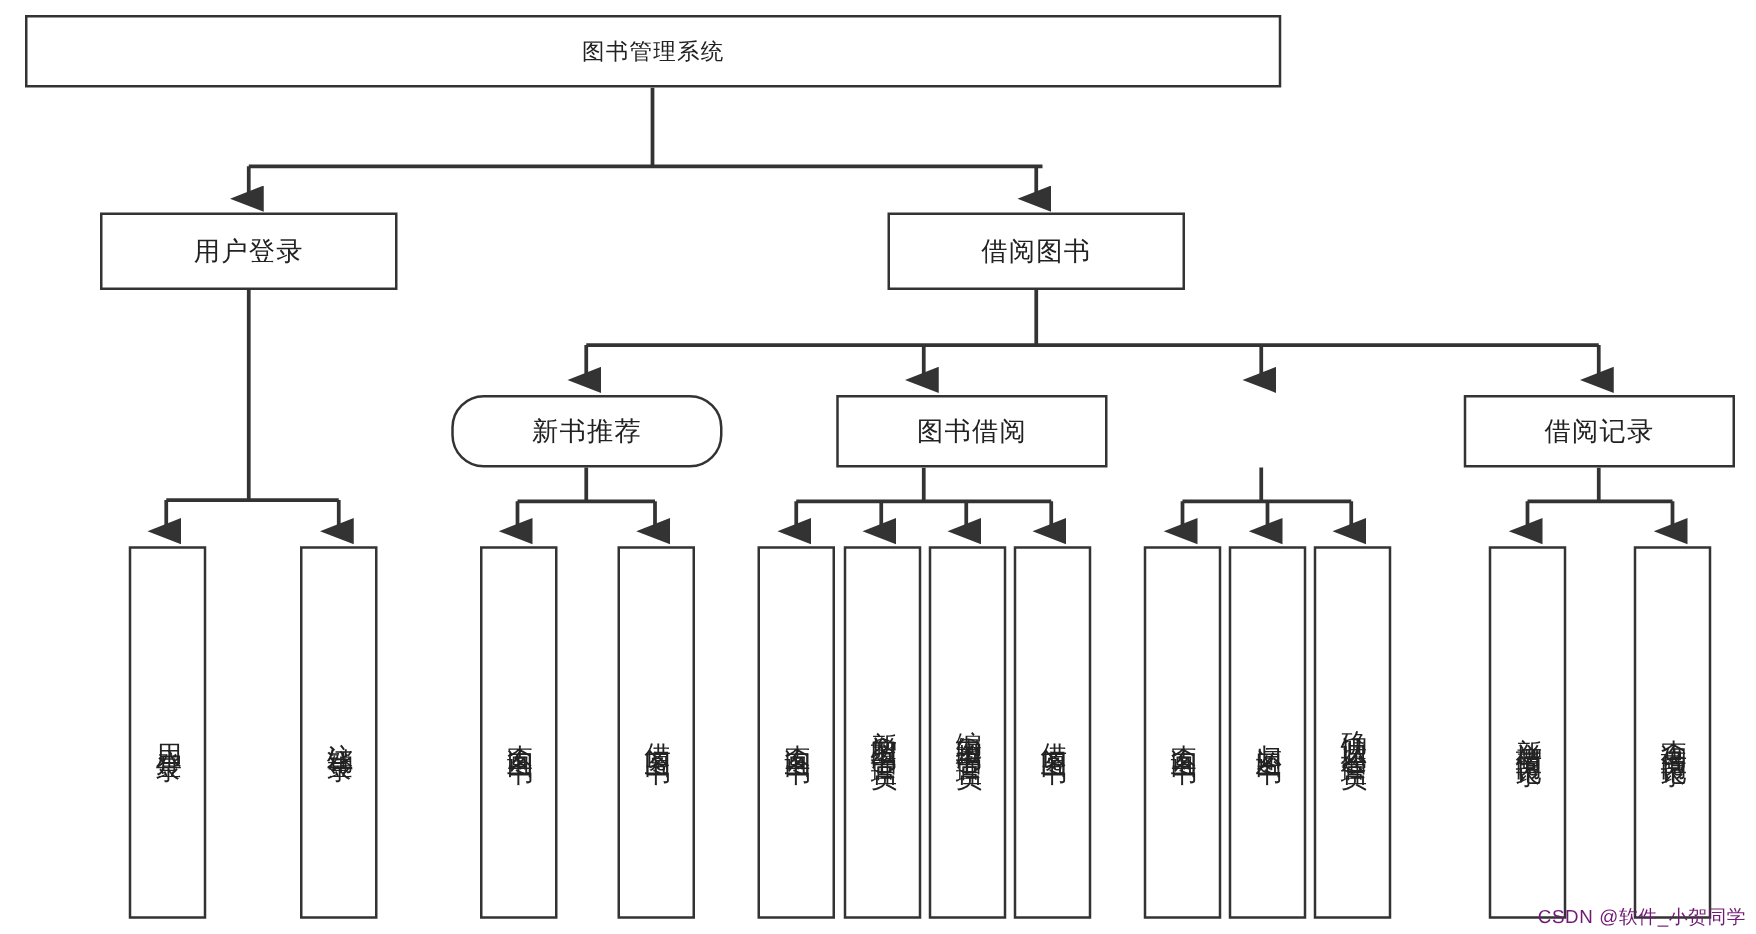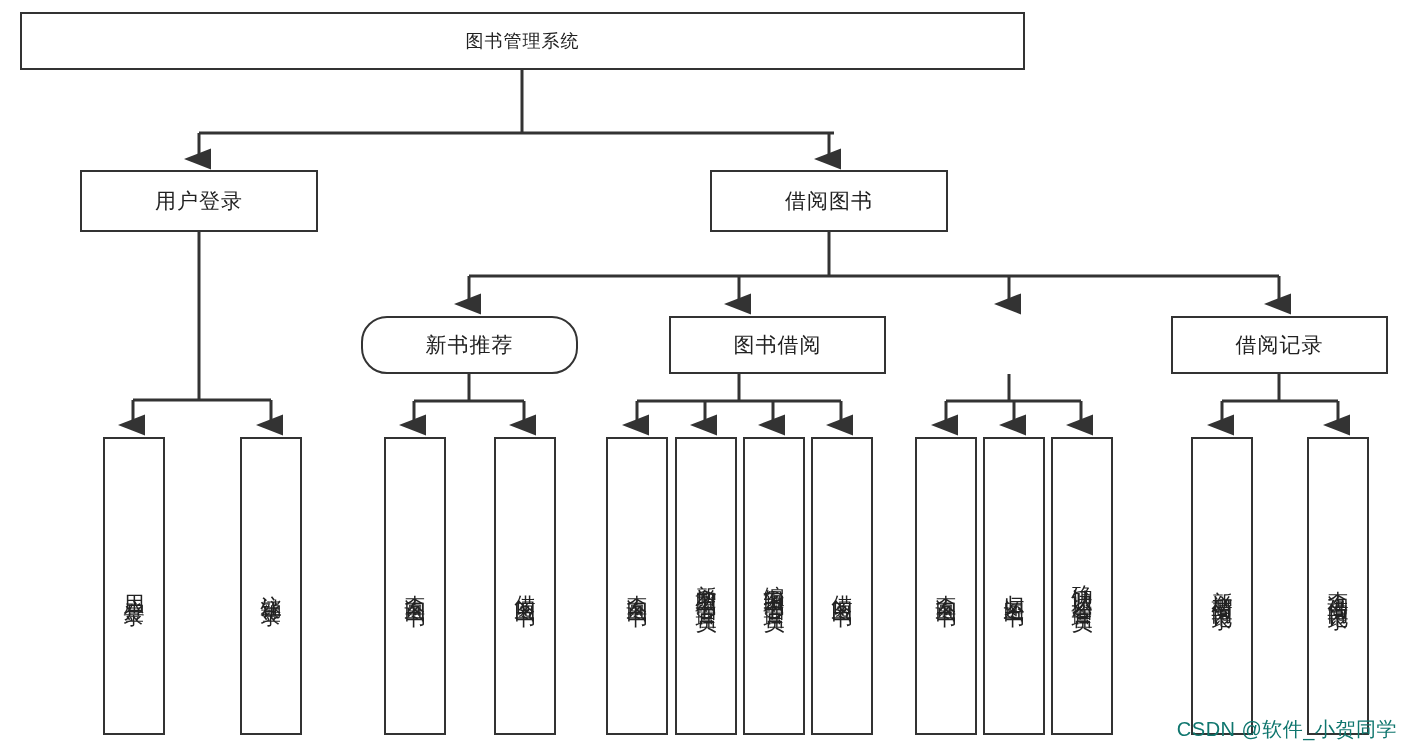--- a/index.html
+++ b/index.html
@@ -9,22 +9,22 @@
   svg.lines{position:absolute;left:0;top:0;width:1405px;height:747px;}
 
   .node{position:absolute;box-sizing:border-box;background:#ffffff;
         border:2px solid #333333;display:flex;align-items:center;
         justify-content:center;color:#222222;}
   .node.h{font-size:21px;letter-spacing:1px;}
   .node.v{writing-mode:vertical-rl;text-orientation:upright;
           font-size:21px;letter-spacing:4px;line-height:1.05;
           padding:8px 0;align-items:center;justify-content:center;}
   .node.root{font-size:18px;}
-  .watermark{position:absolute;right:8px;bottom:4px;font-size:20px;
-             color:#0f766e;white-space:nowrap;letter-spacing:0.5px;}
+  .watermark{position:absolute;right:8px;bottom:4px;font-size:15px;
+             color:#701a75;white-space:nowrap;letter-spacing:0.5px;}
 </style>
 </head>
 <body>
 
 <div id="stage">
 
   <svg class="lines" viewBox="0 0 1405 747" xmlns="http://www.w3.org/2000/svg">
     <defs>
       <marker id="arrow" markerWidth="10" markerHeight="10" refX="3.2" refY="4" orient="auto" markerUnits="strokeWidth">
         <path d="M0,0 L7,0 L3.5,9 z" fill="#333333"></path>

